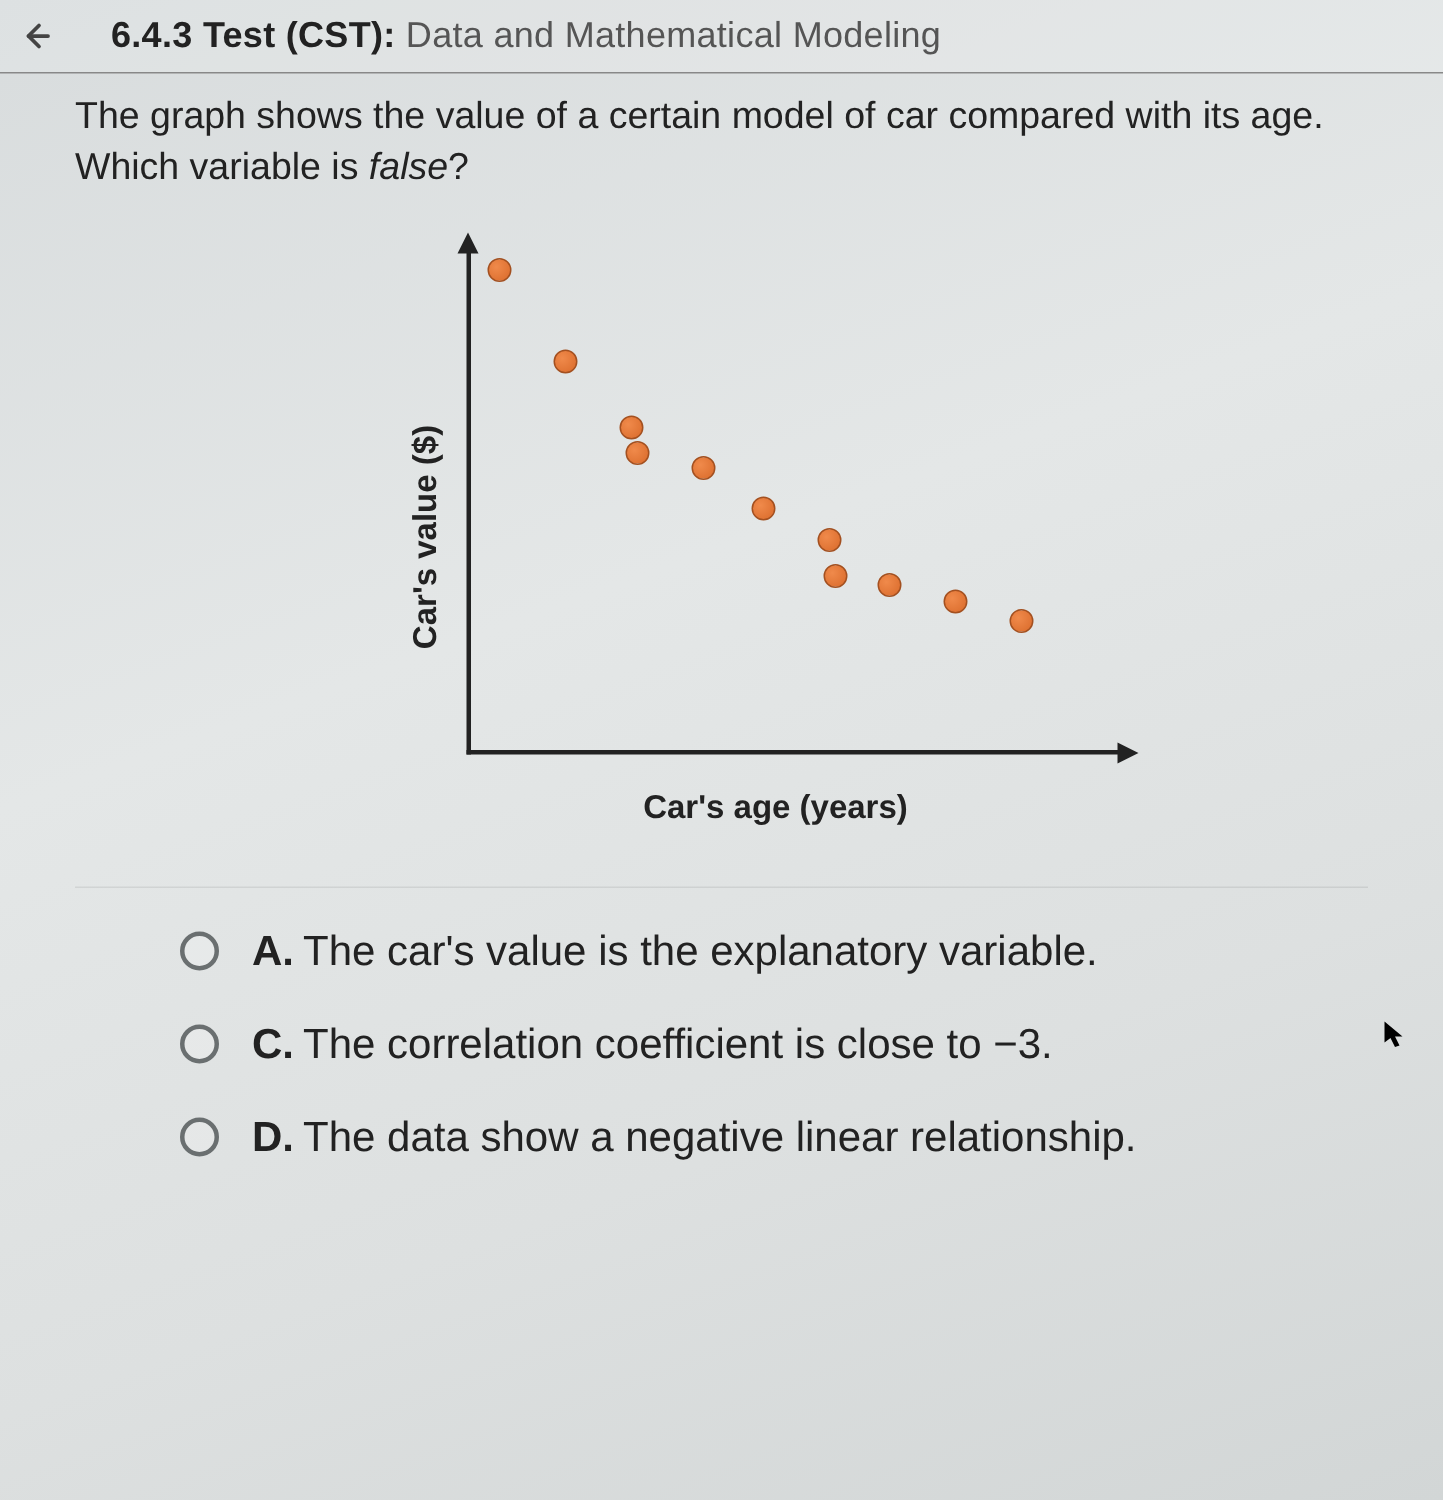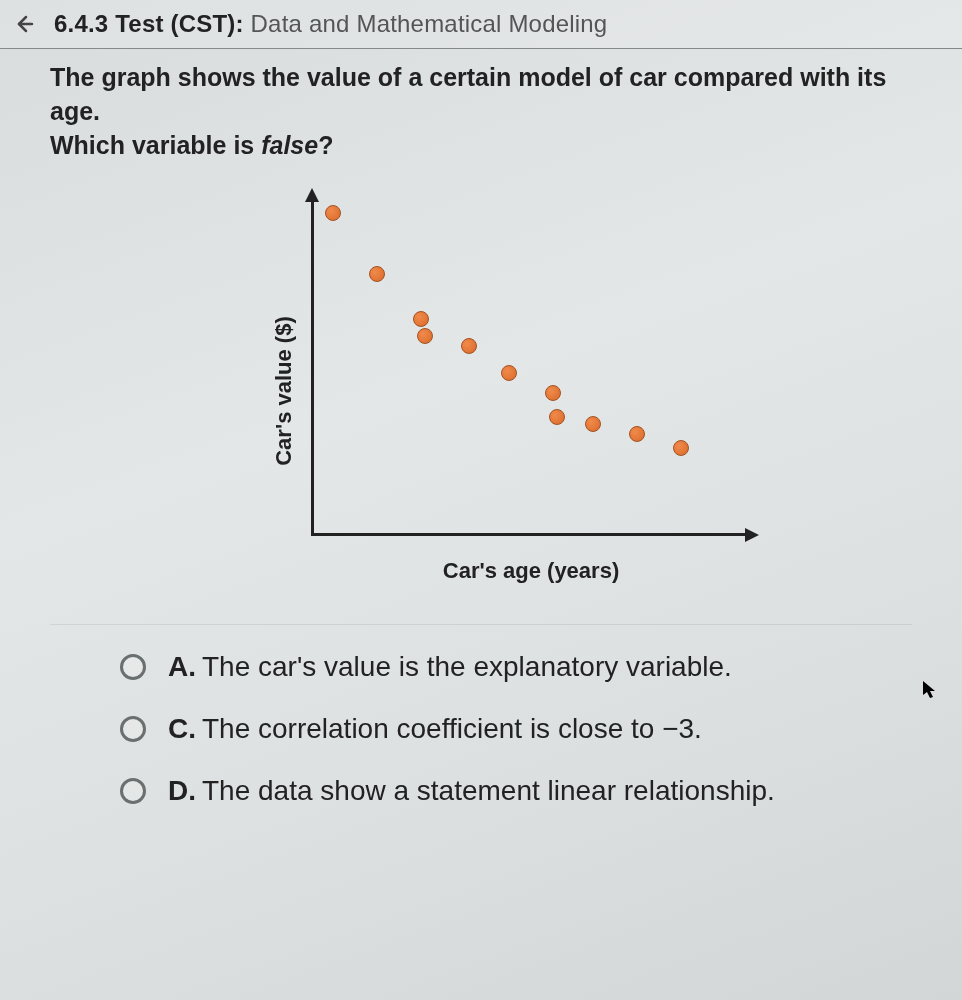--- a/index.html
+++ b/index.html
@@ -10,41 +10,41 @@
     height: 1000px;
     overflow: hidden;
     position: relative;
   }
   .header {
     display: flex;
     align-items: center;
     padding: 10px 20px 10px 10px;
     border-bottom: 1px solid #888;
     background: rgba(255,255,255,0.15);
+    gap: 20px;
   }
   .back-arrow {
     width: 28px;
     height: 28px;
     margin-right: 16px;
     display: flex;
     align-items: center;
     justify-content: center;
     color: #444;
     cursor: pointer;
   }
   .header-title { font-size: 24px; color: #333; letter-spacing: 0.2px; }
   .header-title .bold { font-weight: 700; color: #222; }
   .header-title .light { font-weight: 400; color: #555; }
   .content { padding: 12px 50px 0 50px; }
   .question {
     font-size: 25px;
     color: #222;
     line-height: 1.35;
     margin-bottom: 24px;
-    font-weight: bold;
   }
   .question .italic { font-style: italic; }
   .chart-wrap {
     display: flex;
     justify-content: center;
     margin-bottom: 28px;
   }
   .chart-box {
     position: relative;
     width: 560px;
@@ -108,21 +108,21 @@
     position: absolute;
     width: 16px;
     height: 16px;
     border-radius: 50%;
     background: radial-gradient(circle at 35% 35%, #f08a4b, #d96a2a);
     border: 1px solid #a35020;
     transform: translate(-50%, -50%);
   }
   .x-label {
     position: absolute;
-    left: 110px;
+    left: 96px;
     width: 440px;
     bottom: 12px;
     text-align: center;
     font-size: 22px;
     font-weight: 700;
     color: #222;
   }
   .divider {
     height: 1px;
     margin: 10px 0 26px 0;
@@ -211,21 +211,21 @@
       <div class="option">
         <div class="radio"></div>
         <div class="option-text"><span class="letter">A.</span><span>The car's value is the explanatory variable.</span></div>
       </div>
       <div class="option">
         <div class="radio"></div>
         <div class="option-text"><span class="letter">C.</span><span>The correlation coefficient is close to −3.</span></div>
       </div>
       <div class="option">
         <div class="radio"></div>
-        <div class="option-text"><span class="letter">D.</span><span>The data show a statement linear relationship.</span></div>
+        <div class="option-text"><span class="letter">D.</span><span>The data show a negative linear relationship.</span></div>
       </div>
     </div>
 </div>
 
 <div class="cursor">
   <svg width="16" height="20" viewBox="0 0 16 20">
     <path d="M1 1 L1 15 L5 12 L8 18 L11 17 L8 11 L13 11 Z" fill="#000"></path>
   </svg>
 </div>
 

